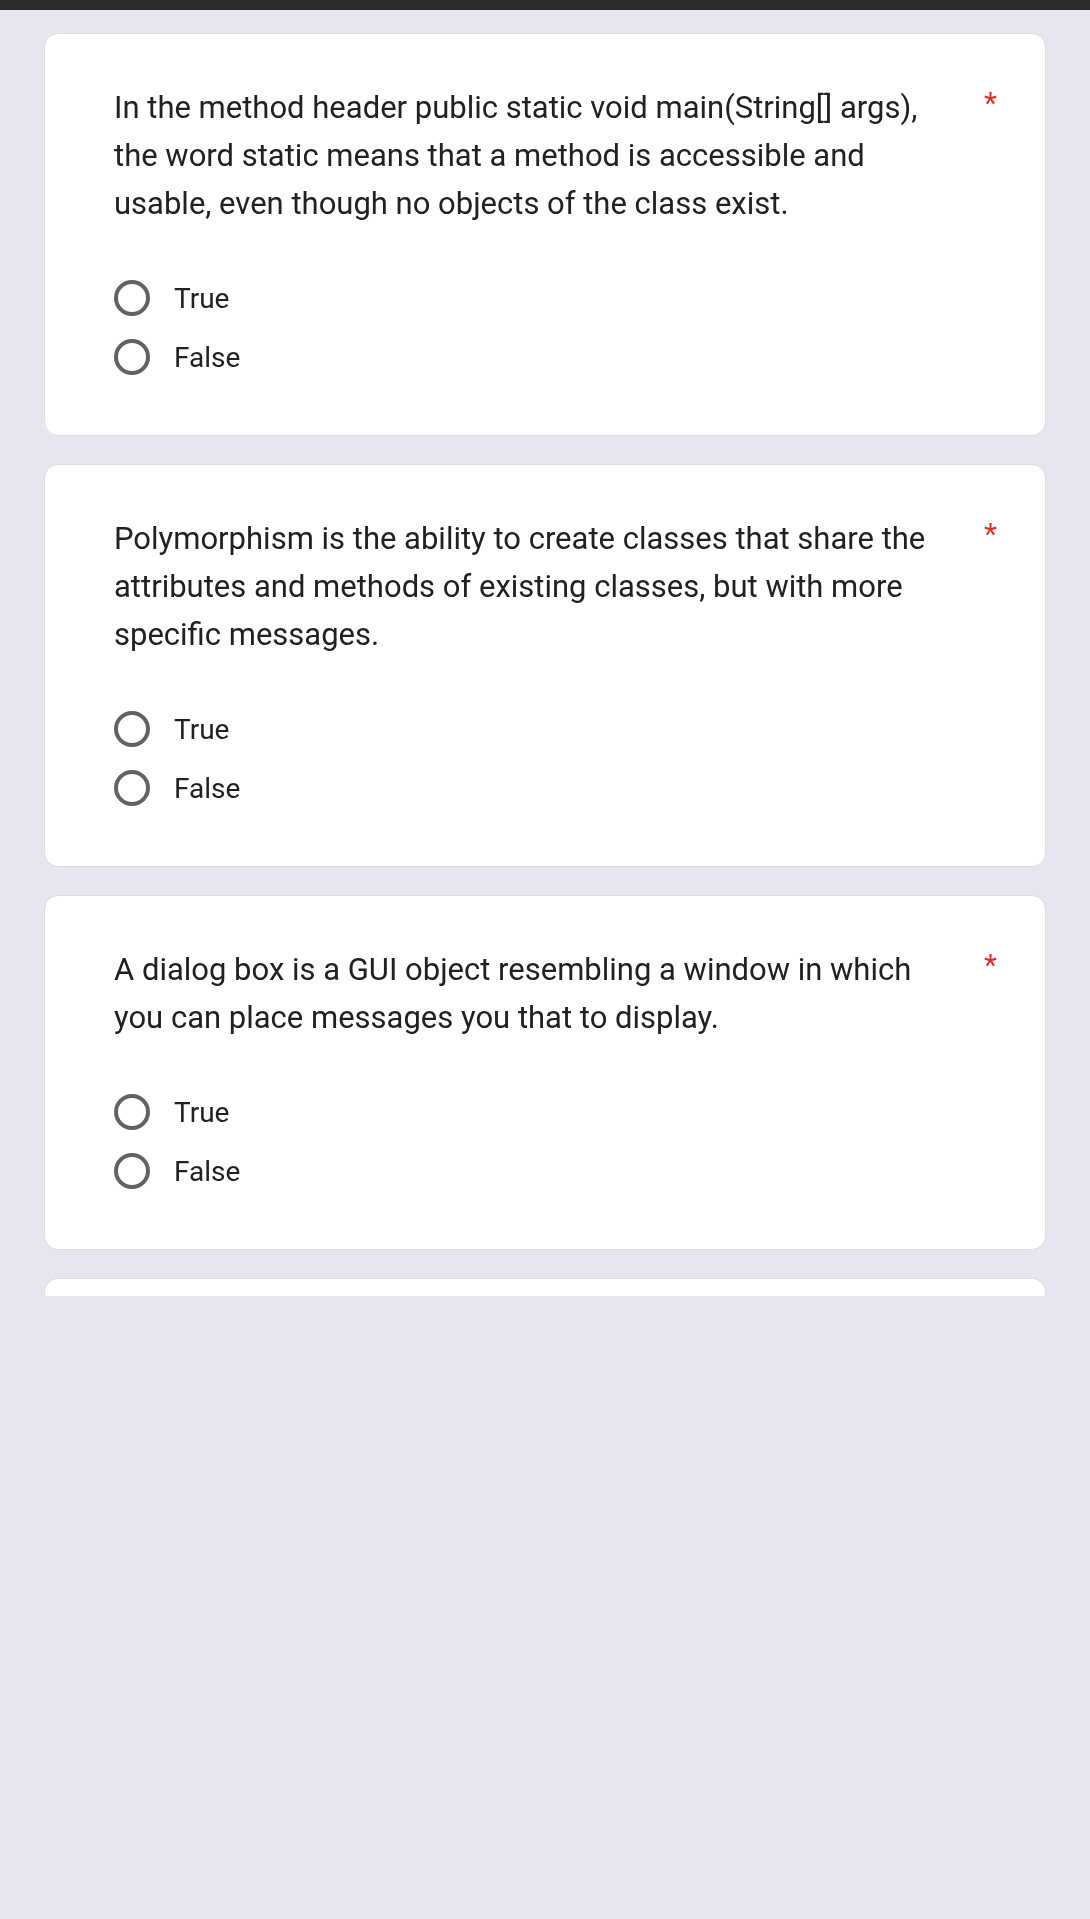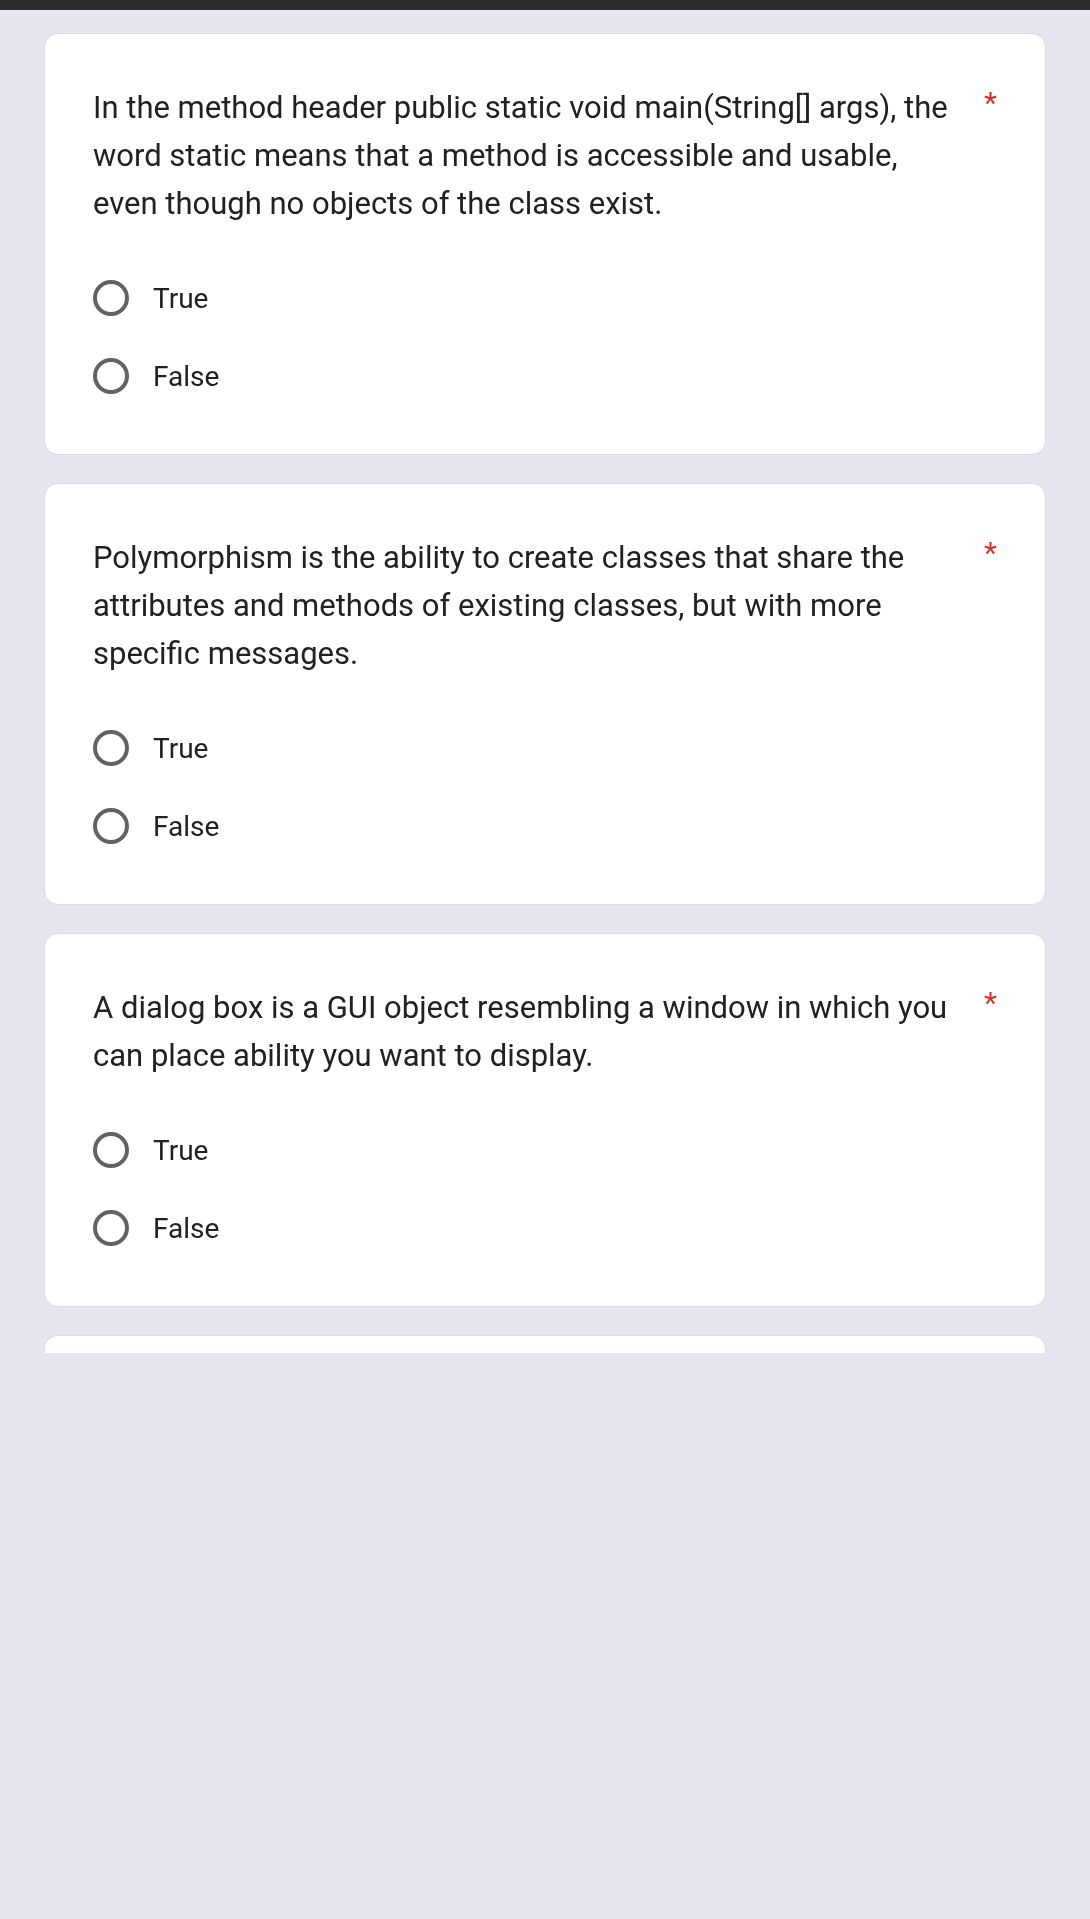--- a/index.html
+++ b/index.html
@@ -18,21 +18,21 @@
       height: 10px;
       width: 100%;
     }
     .container {
       padding: 23px 44px 0 44px;
     }
     .card {
       background-color: #ffffff;
       border-radius: 14px;
       border: 1px solid #dadce0;
-      padding: 50px 48px 60px 48px;
+      padding: 50px 48px 60px 69px;
       margin-bottom: 28px;
     }
     .question-row {
       display: flex;
       align-items: flex-start;
       justify-content: space-between;
       margin-bottom: 52px;
     }
     .question-text {
       font-size: 31px;
@@ -45,21 +45,21 @@
     .required-mark {
       color: #d93025;
       font-size: 30px;
       line-height: 1;
       margin-top: 4px;
       margin-left: 6px;
     }
     .options {
       display: flex;
       flex-direction: column;
-      gap: 42px;
+      gap: 23px;
     }
     .option {
       display: flex;
       align-items: center;
       cursor: pointer;
     }
     .radio-outer {
       width: 36px;
       height: 36px;
       border: 4px solid #5f6368;
@@ -117,21 +117,21 @@
       </label>
       <label class="option">
         <span class="radio-outer"></span>
         <span class="option-label">False</span>
       </label>
     </div>
   </div>
 
   <div class="card">
     <div class="question-row">
-      <div class="question-text">A dialog box is a GUI object resembling a window in which you can place ability you want to display.</div>
+      <div class="question-text">A dialog box is a GUI object resembling a window in which you can place messages you that to display.</div>
       <div class="required-mark">*</div>
     </div>
     <div class="options">
       <label class="option">
         <span class="radio-outer"></span>
         <span class="option-label">True</span>
       </label>
       <label class="option">
         <span class="radio-outer"></span>
         <span class="option-label">False</span>

